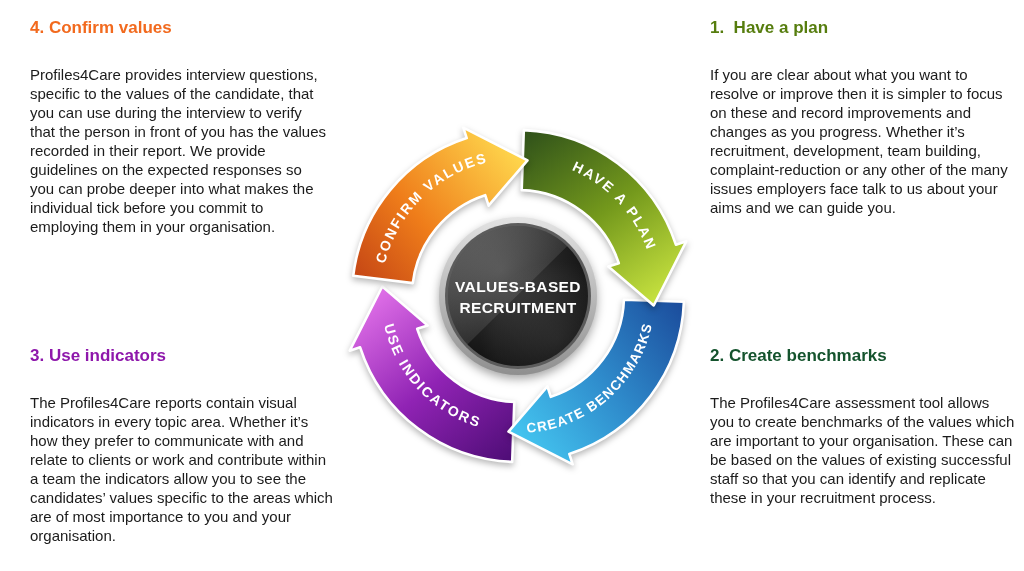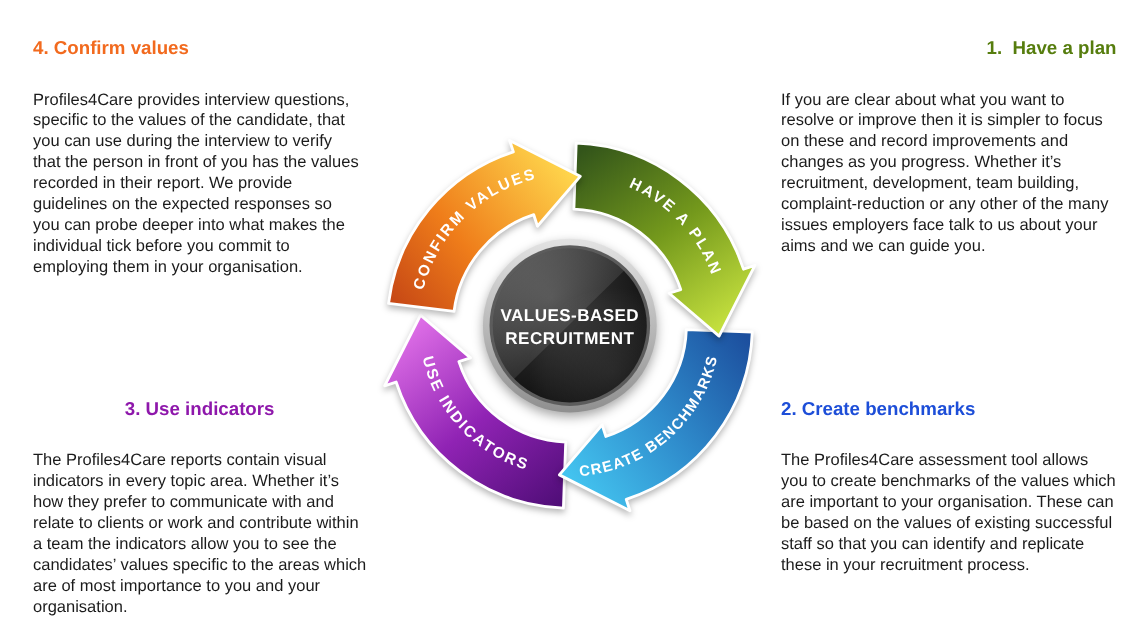--- a/index.html
+++ b/index.html
@@ -4,38 +4,38 @@
 <style>
   * { margin: 0; padding: 0; box-sizing: border-box; }
   html, body { width: 1024px; height: 571px; background: #ffffff; overflow: hidden; }
   body { font-family: "Liberation Sans", sans-serif; color: #1b1b1b; position: relative; }
 
   .section { position: absolute; }
   .section h2 {
     font-size: 17px;
     font-weight: bold;
     line-height: 19px;
-    margin: 16px 0 23px 0;
+    margin: 0 0 23px 0;
     white-space: pre-wrap;
   }
   .section p {
     font-size: 15px;
     line-height: 19px;
     color: #1b1b1b;
     margin-top: 28px;
   }
   .sec-tl { left: 30px;  top: 18px;  width: 298px; }
   .sec-tr { left: 710px; top: 18px;  width: 305px; }
   .sec-bl { left: 30px;  top: 346px; width: 303px; }
   .sec-br { left: 710px; top: 346px; width: 306px; }
 
   .h-orange { color: #f26a1e; }
-  .h-green  { color: #567d0e; text-align: right; }
-  .h-purple { color: #8e17ab; text-align: center; }
-  .h-blue   { color: #1d4ed8; }
+  .h-green  { color: #567d0e; }
+  .h-purple { color: #8e17ab; }
+  .h-blue   { color: #14532d; }
 
   .diagram-wrap { position: absolute; left: 330px; top: 108px; width: 376px; height: 376px; }
 
   .arrow { stroke: #ffffff; stroke-width: 2.6; stroke-linejoin: round; filter: drop-shadow(0 3px 3px rgba(0,0,0,0.28)); }
   .arrow-label {
     font-family: "Liberation Sans", sans-serif;
     font-size: 14px;
     font-weight: bold;
     letter-spacing: 2px;
     fill: #ffffff;

